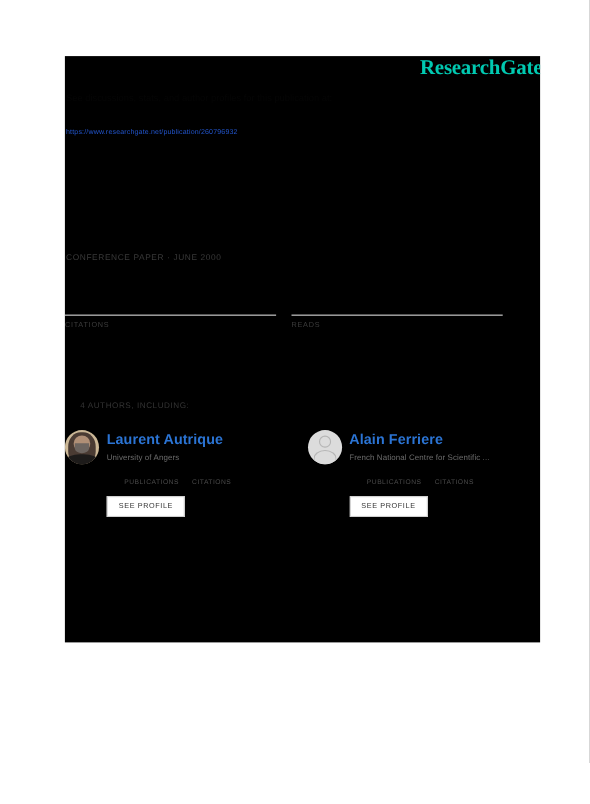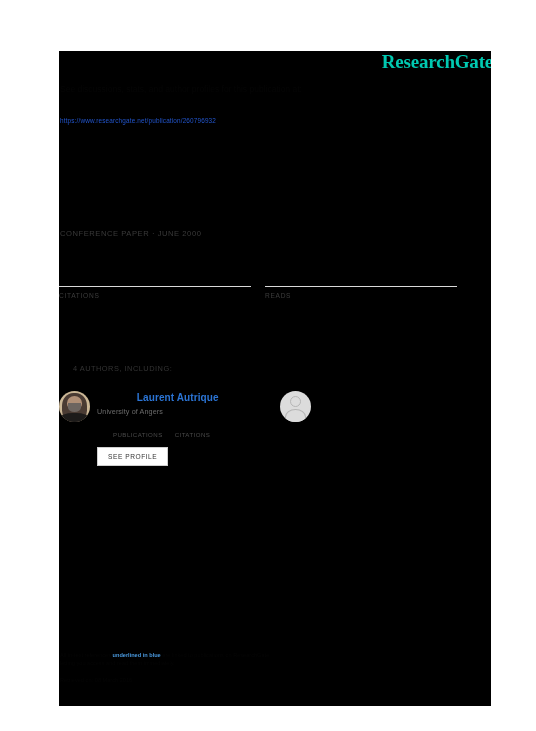--- a/index.html
+++ b/index.html
@@ -9,21 +9,21 @@
     width: 536px; height: 731px;
     background: #ffffff;
     font-family: "Liberation Sans", sans-serif;
     overflow: hidden;
   }
 
   
   #page {
     position: absolute;
     left: 59px; top: 51px;
-    width: 432px; height: 655px;
+    width: 432px; height: 533px;
     background: #000000;
     overflow: hidden;
   }
 
   
   #rg-logo {
     position: absolute;
     right: -2px; top: 0px;
     font-family: "Liberation Serif", "DejaVu Serif", serif;
     font-weight: bold;
@@ -152,26 +152,25 @@
     width: 21px; height: 16px;
     border-radius: 50% 50% 0 0;
     border: 1.4px solid #b5b5b5;
     border-bottom: none;
     background: #dcdcdc;
   }
 
   .author-info { flex: 1; min-width: 0; padding-top: 1px; }
   .author-name {
     color: #2b74d4;
-    font-size: 10px;
+    font-size: 13px;
     font-weight: bold;
     letter-spacing: 0.1px;
     margin-bottom: 4px;
     white-space: nowrap;
-    text-align: center;
   }
   .author-affil {
     color: #6b6b6b;
     font-size: 7.2px;
     letter-spacing: 0.1px;
     white-space: nowrap;
     overflow: hidden;
     text-overflow: ellipsis;
     margin-bottom: 6px;
   }
@@ -267,20 +266,35 @@
         </div>
         <div class="see-profile">SEE PROFILE</div>
       </div>
     </div>
 
     <div class="author">
       <div class="avatar placeholder">
         <div class="ph-head"></div>
         <div class="ph-body"></div>
       </div>
+      <div class="author-info">
+        <div class="author-name">Alain Ferriere</div>
+        <div class="author-affil">French National Centre for Scientific ...</div>
+        <div class="author-stats">
+          <div class="stat">
+            <div class="stat-value"></div>
+            <div class="stat-label">PUBLICATIONS</div>
+          </div>
+          <div class="stat">
+            <div class="stat-value"></div>
+            <div class="stat-label">CITATIONS</div>
+          </div>
+        </div>
+        <div class="see-profile">SEE PROFILE</div>
+      </div>
     </div>
 
   </div>
 
   <div id="footer-note">
     <span>All in-text references </span><span class="blue">underlined in blue</span><span> are linked to publications on ResearchGate,</span>
     <div>letting you access and read them immediately.</div>
     <div style="margin-top:8px;">Retrieved on: 08 March 2016</div>
   </div>
 

